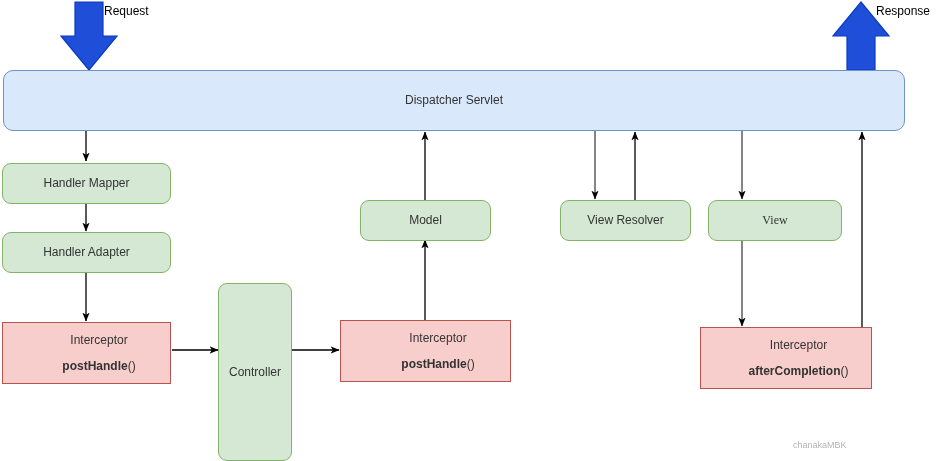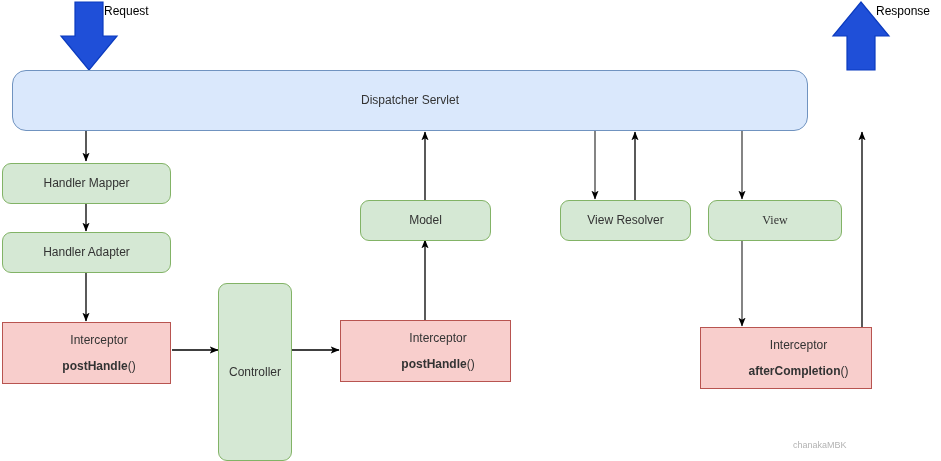--- a/index.html
+++ b/index.html
@@ -113,21 +113,21 @@
 
     <line x1="635" y1="200" x2="635" y2="132" stroke="#000000" stroke-width="1.3" marker-end="url(#arrowBlack)"></line>
 
     <line x1="742" y1="131" x2="742" y2="199" stroke="#666666" stroke-width="1.6" marker-end="url(#arrowGray)"></line>
 
     <line x1="742" y1="241" x2="742" y2="326" stroke="#666666" stroke-width="1.6" marker-end="url(#arrowGray)"></line>
 
     <line x1="862" y1="328" x2="862" y2="132" stroke="#000000" stroke-width="1.3" marker-end="url(#arrowBlack)"></line>
   </svg>
 
-  <div class="node blue-node" style="left:12px; top:70px; width:796px; height:61px;">
+  <div class="node blue-node" style="left:3px; top:70px; width:902px; height:61px;border-radius:10px;">
     <span class="label">Dispatcher Servlet</span>
   </div>
 
   <div class="node green-node" style="left:2px; top:232px; width:169px; height:41px;">
     <span class="label">Handler Adapter</span>
   </div>
 
   <div class="node green-node" style="left:2px; top:163px; width:169px; height:41px;">
     <span class="label">Handler Mapper</span>
   </div>

